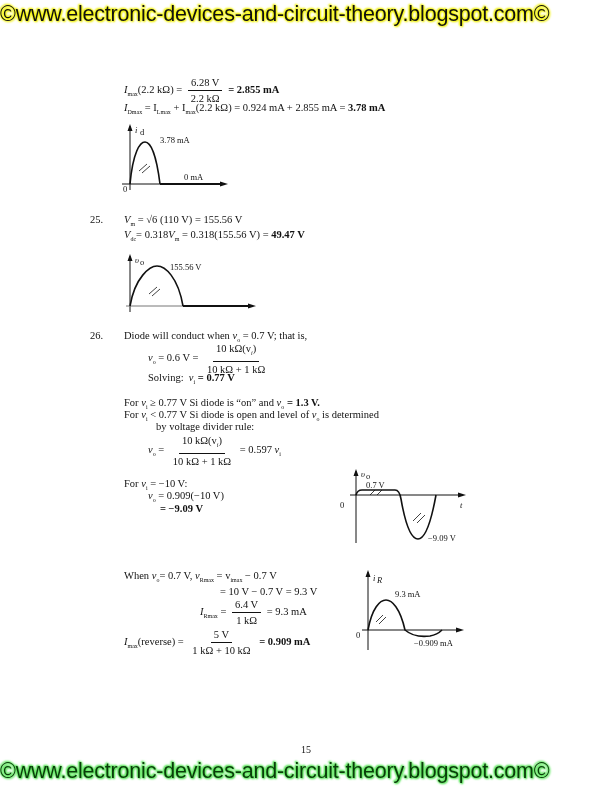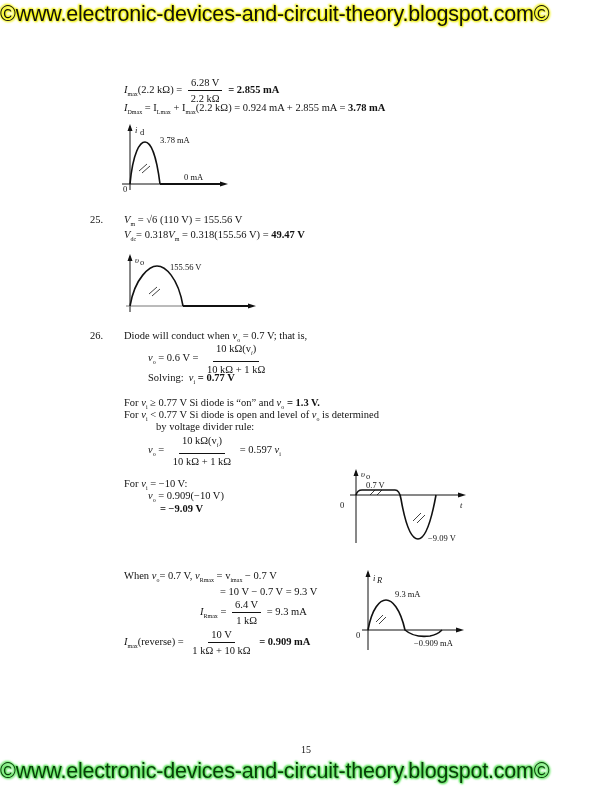--- a/index.html
+++ b/index.html
@@ -173,21 +173,21 @@
   <i>I</i><sub>Rmax</sub> =
   <span class="frac">
       <span class="num">6.4 V</span>
       <span class="den">1 kΩ</span>
     </span>
   <span>= 9.3 mA</span>
 </div>
 <div class="abs" style="left:124px; top:628px;">
   <i>I</i><sub>max</sub><span>(reverse) =</span>
   <span class="frac">
-      <span class="num">10 V</span>
+      <span class="num">5 V</span>
       <span class="den">1 kΩ + 10 kΩ</span>
     </span>
   <span class="b">= 0.909 mA</span>
 </div>
 
 <svg style="left:352px; top:568px;" width="118" height="84">
   <line x1="16" y1="82" x2="16" y2="4" stroke="#111" stroke-width="1"></line>
   <polygon points="16,2 13.5,9 18.5,9" fill="#111"></polygon>
   <line x1="10" y1="62" x2="108" y2="62" stroke="#111" stroke-width="1"></line>
   <polygon points="112,62 104,59.5 104,64.5" fill="#111"></polygon>

